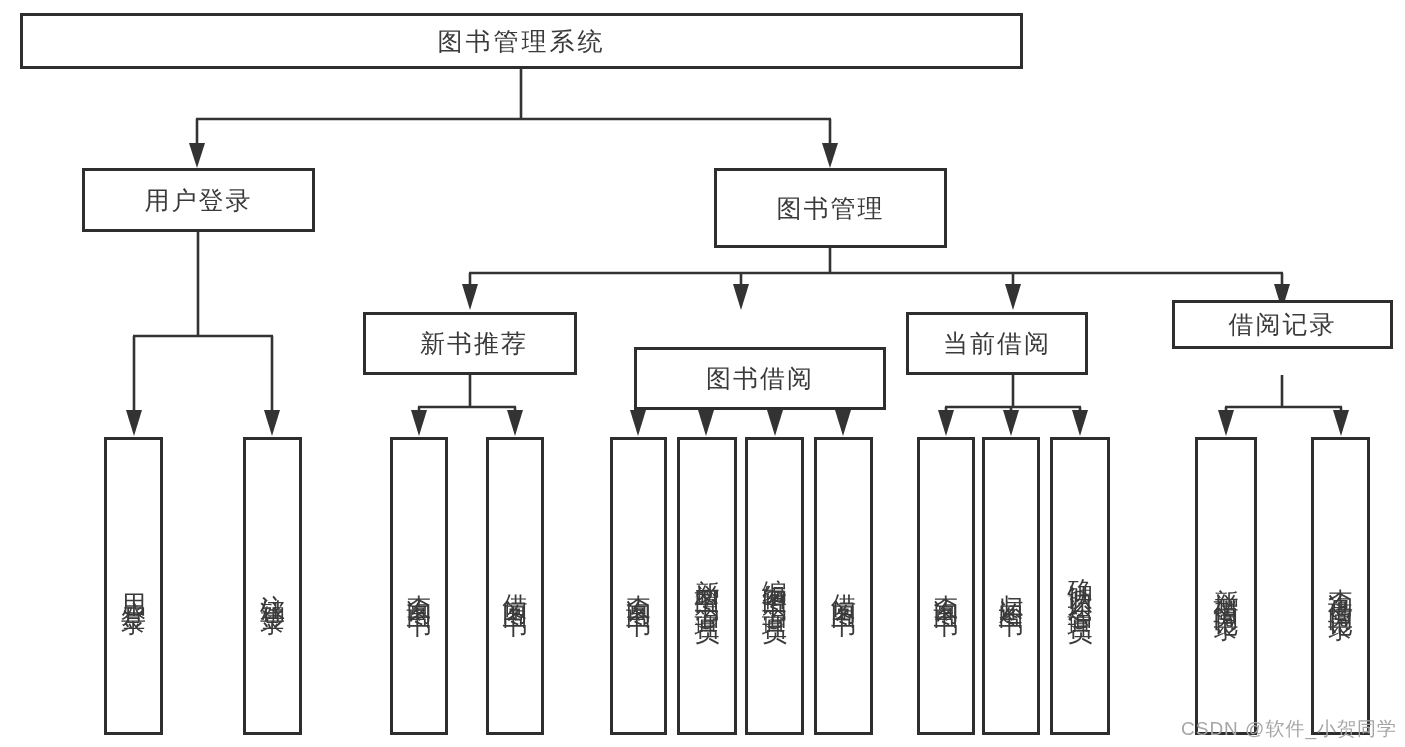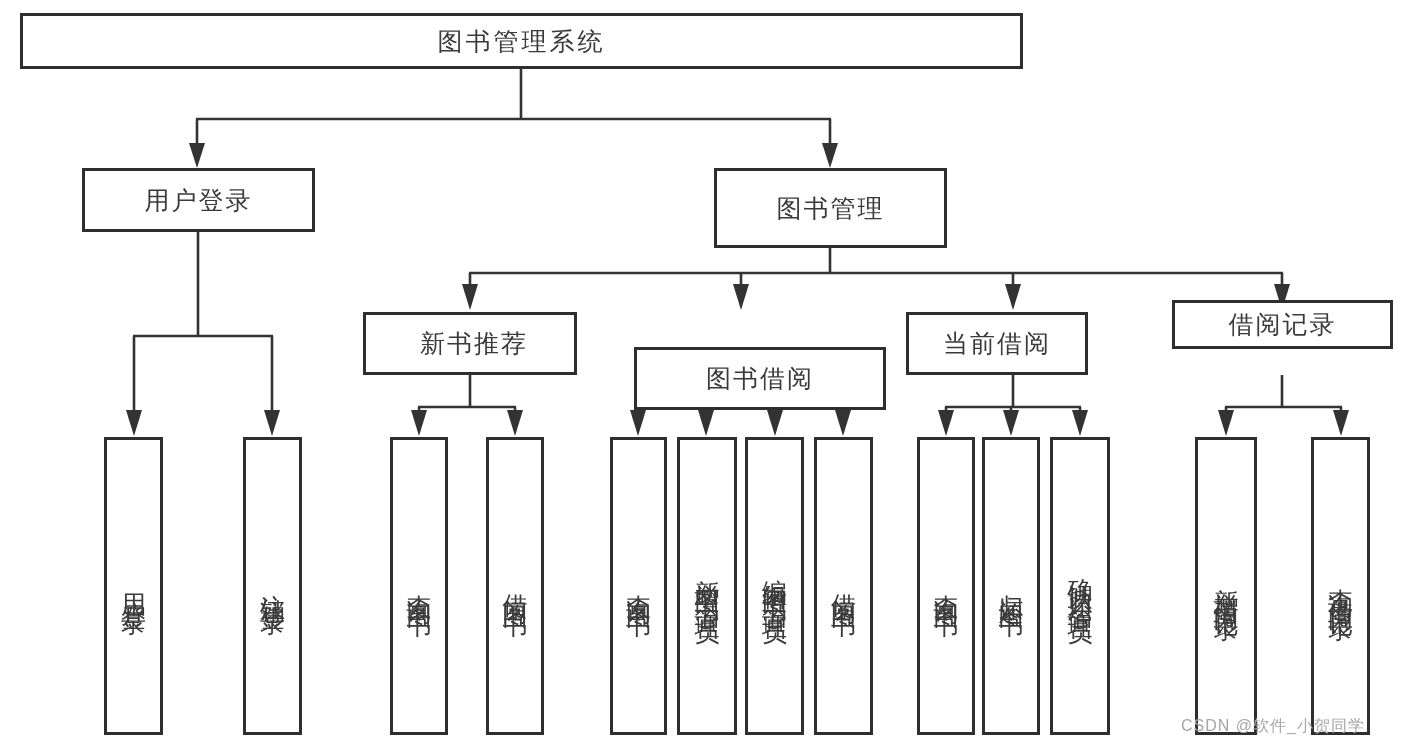--- a/index.html
+++ b/index.html
@@ -57,21 +57,21 @@
     writing-mode: vertical-lr;
     text-orientation: mixed;
     font-size: 25px;
     letter-spacing: 6px;
     line-height: 1;
   }
   .watermark {
     position: absolute;
     left: 1181px;
     top: 716px;
-    font-size: 16px;
+    font-size: 19px;
     color: var(--watermark);
     letter-spacing: 1px;
     white-space: nowrap;
   }
 </style>
 </head>
 <body>
 
 <div class="stage">
 

